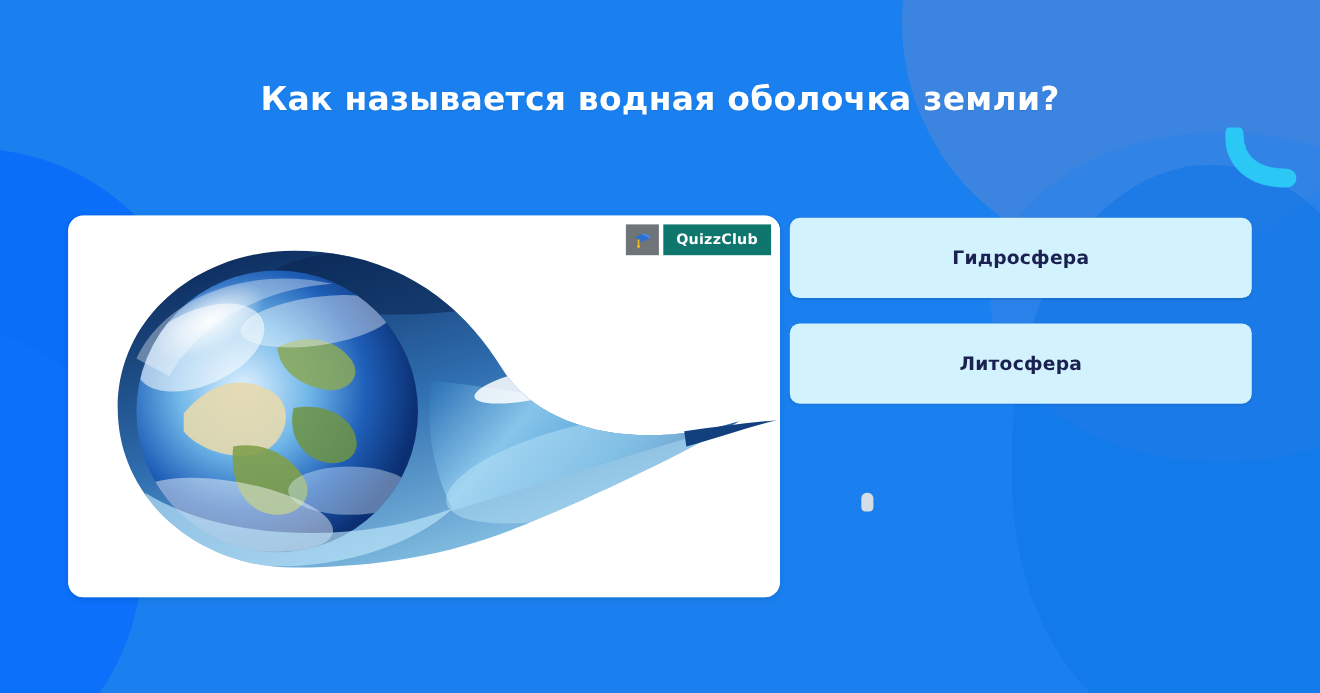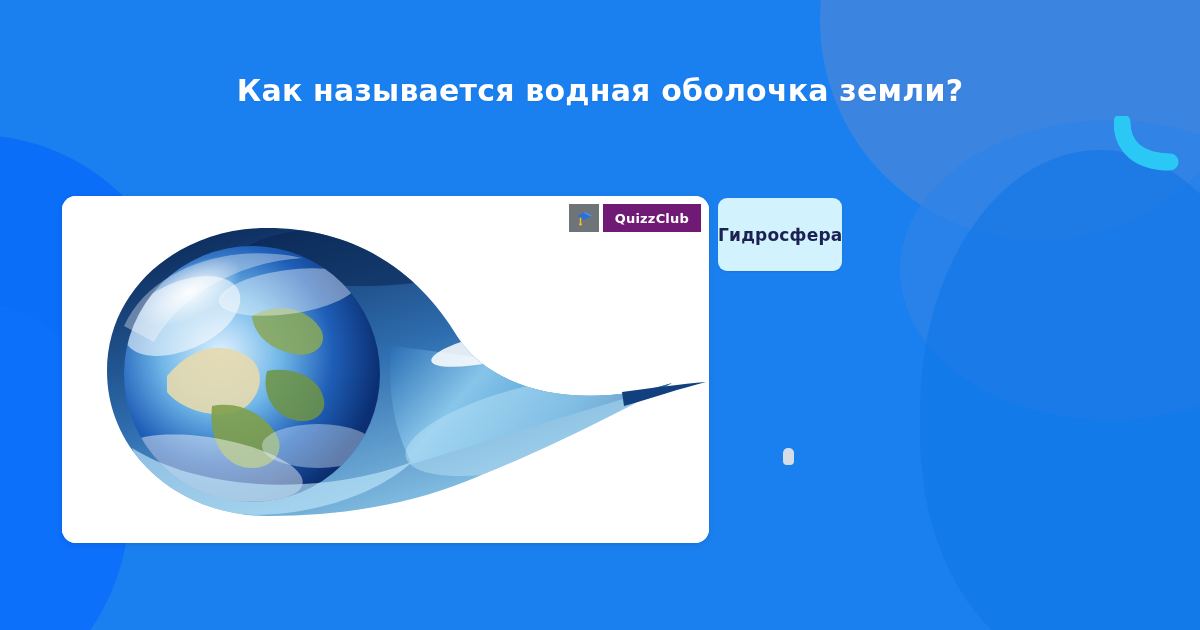--- a/index.html
+++ b/index.html
@@ -138,39 +138,39 @@
   .wm-icon {
     width: 30px;
     height: 28px;
     background: #6f7478;
     display: flex;
     align-items: center;
     justify-content: center;
   }
 
   .wm-label {
-    background: #701a75;
+    background: #0f766e;
     color: #ffffff;
     font-size: 13px;
     font-weight: bold;
     padding: 4px 12px;
     display: flex;
     align-items: center;
     letter-spacing: .2px;
     text-align: right;
   }
 
   
   .answers {
     position: absolute;
     left: 718px;
     top: 198px;
     width: 420px;
     display: flex;
-    flex-direction: row;
+    flex-direction: column;
     gap: 23px;
   }
 
   .answer {
     height: 73px;
     background: #d2f2fd;
     border-radius: 9px;
     display: flex;
     align-items: center;
     justify-content: center;
@@ -300,17 +300,20 @@
         </svg>
       </div>
       <div class="wm-label">QuizzClub</div>
     </div>
   </div>
 
   <div class="answers">
     <div class="answer">
       <span>Гидросфера</span>
     </div>
+    <div class="answer">
+      <span>Литосфера</span>
+    </div>
   </div>
 
   <div class="scroll-nub"></div>
 
 </div>
 
 </body></html>

